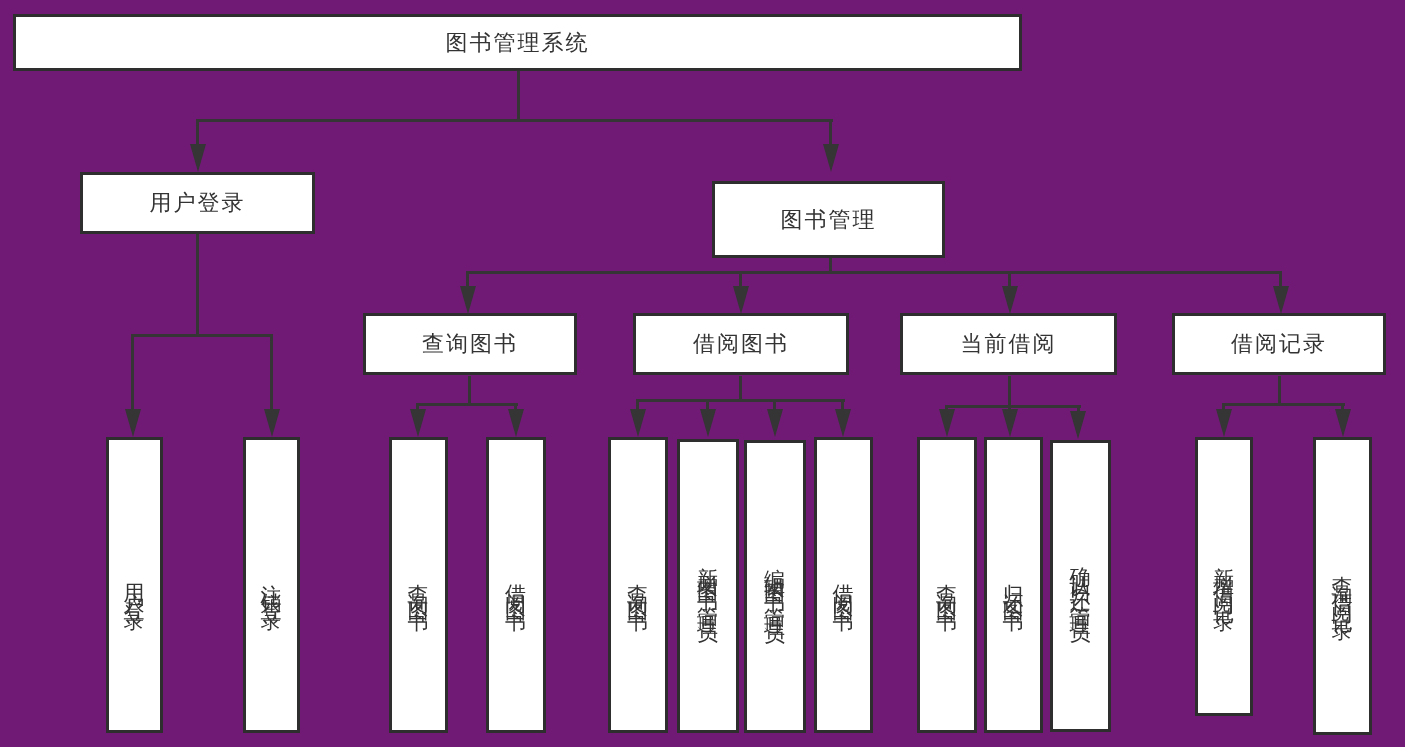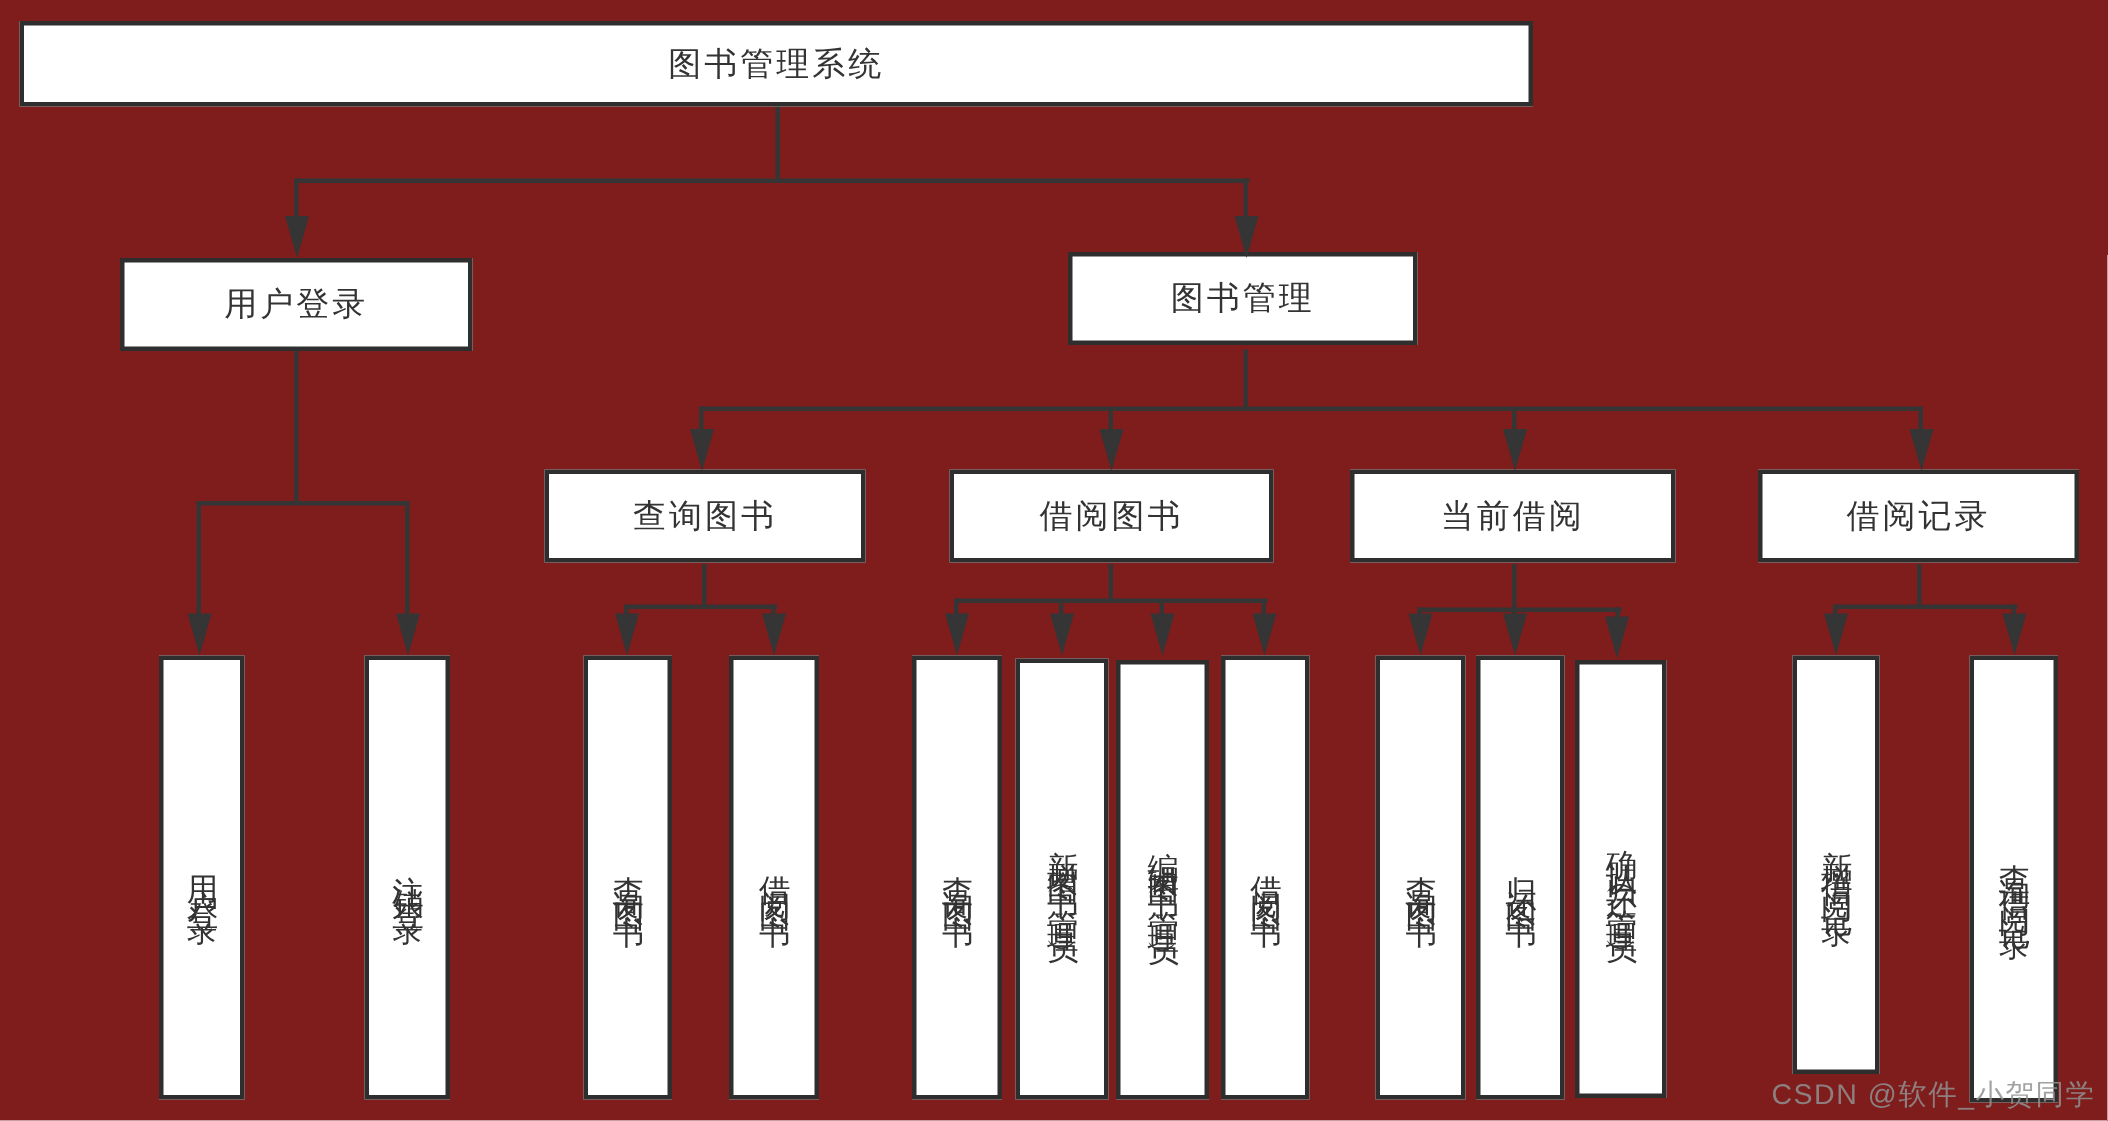--- a/index.html
+++ b/index.html
@@ -1,19 +1,19 @@
 <!DOCTYPE html>
 <html><head>
 <meta charset="utf-8">
 <style>
   html,body{margin:0;padding:0;background:#ffffff;}
   .canvas{
     position:relative;
     width:1405px;height:747px;
-    background:#7f1d1d;
+    background:#701a75;
     font-family:"Liberation Sans","DejaVu Sans",sans-serif;
     overflow:hidden;
   }
   .node{
     position:absolute;
     box-sizing:border-box;
     border:3px solid #2e2e2e;
     background:#ffffff;
     display:flex;
     align-items:center;
@@ -124,21 +124,21 @@
   <div class="ar" style="left:1216px;top:409px"></div>
   <div class="ar" style="left:1335px;top:409px"></div>
 
   <div class="node hbox" style="left:13px;top:14px;width:1009px;height:57px">
     <span>图书管理系统</span>
   </div>
 
   <div class="node hbox" style="left:80px;top:172px;width:235px;height:62px">
     <span>用户登录</span>
   </div>
-  <div class="node hbox" style="left:712px;top:168px;width:233px;height:62px">
+  <div class="node hbox" style="left:712px;top:181px;width:233px;height:77px">
     <span>图书管理</span>
   </div>
 
   <div class="node hbox" style="left:363px;top:313px;width:214px;height:62px">
     <span>查询图书</span>
   </div>
   <div class="node hbox" style="left:633px;top:313px;width:216px;height:62px">
     <span>借阅图书</span>
   </div>
   <div class="node hbox" style="left:900px;top:313px;width:217px;height:62px">
@@ -185,15 +185,14 @@
     <span class="vtext">确认归还（管理员）</span>
   </div>
 
   <div class="node vbox" style="left:1195px;top:437px;width:58px;height:279px">
     <span class="vtext">新增借阅记录</span>
   </div>
   <div class="node vbox" style="left:1313px;top:437px;width:59px;height:298px">
     <span class="vtext">查询借阅记录</span>
   </div>
 
-  <div class="watermark">CSDN @软件_小贺同学</div>
 
 </div>
 
 </body></html>

